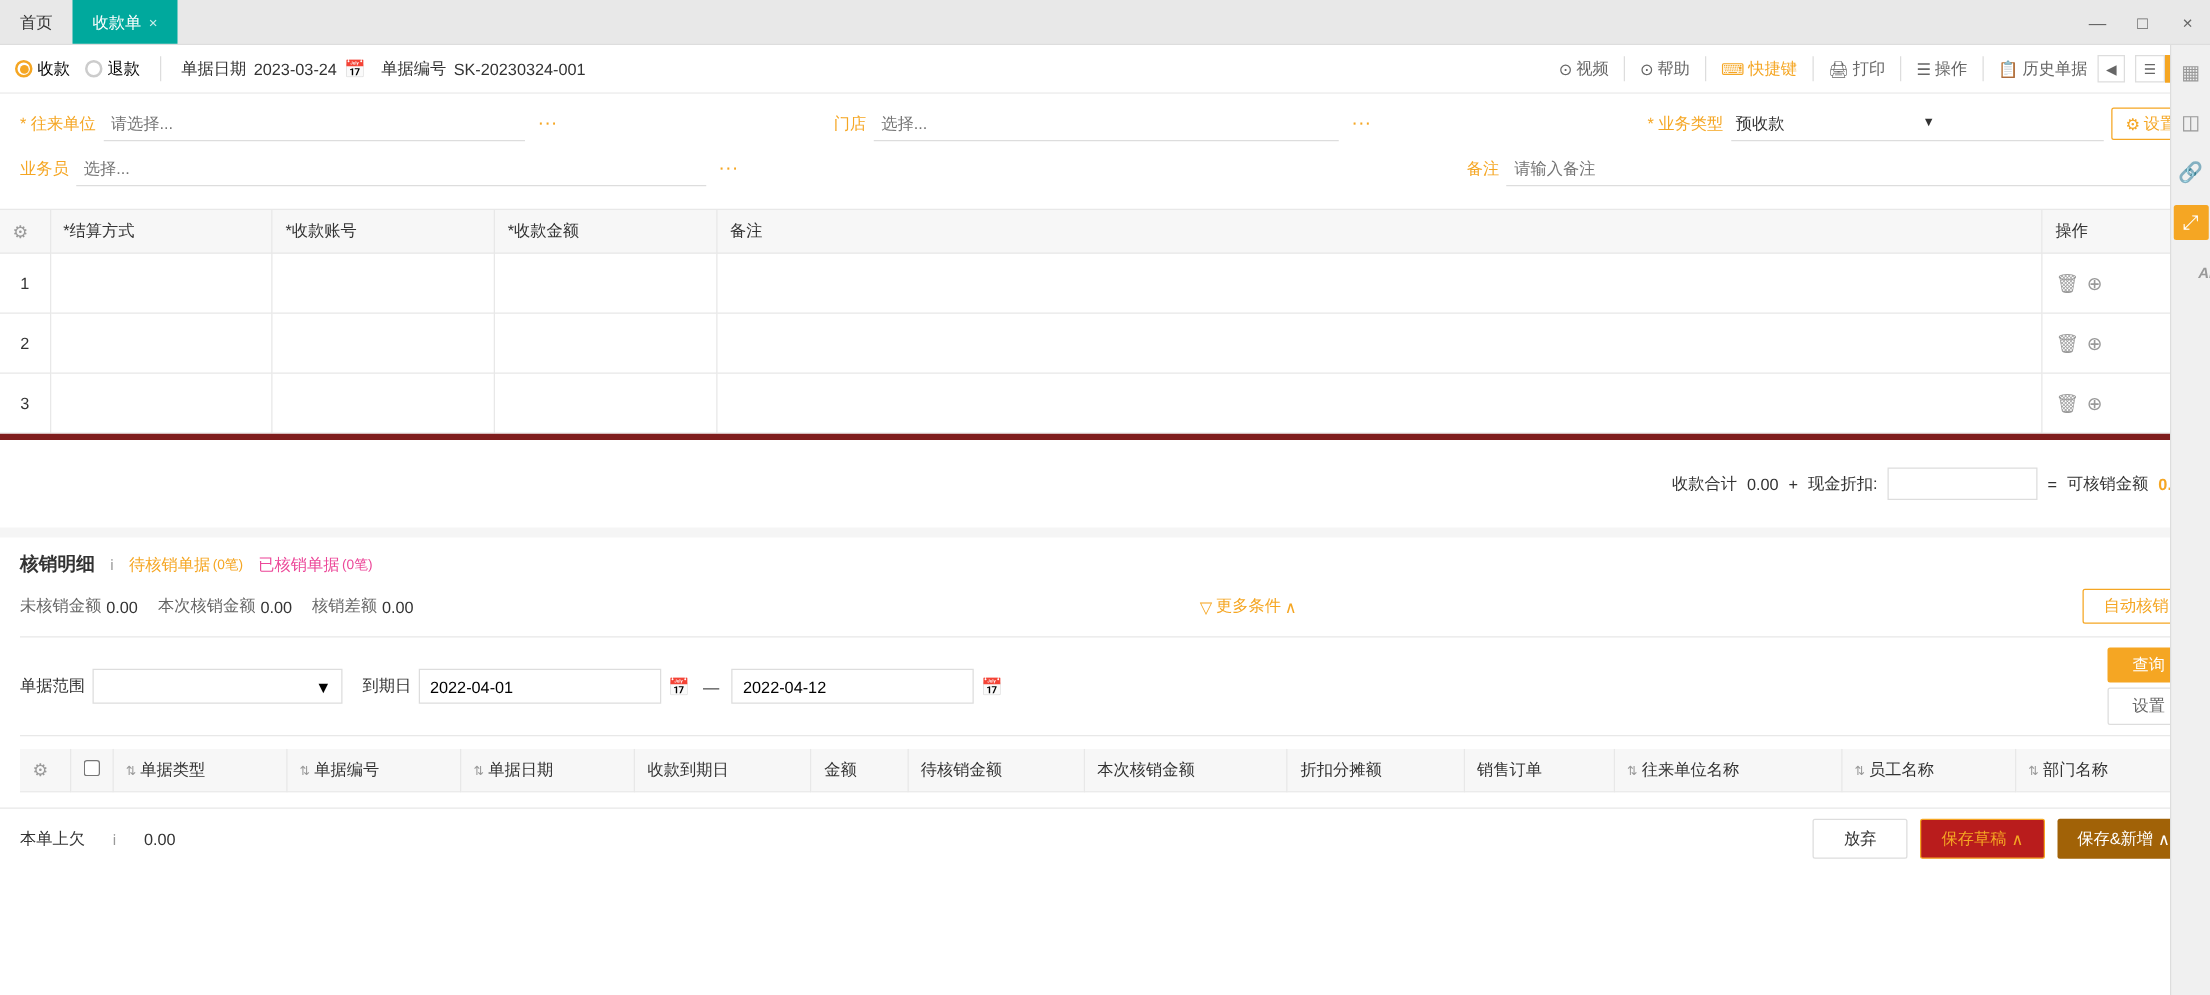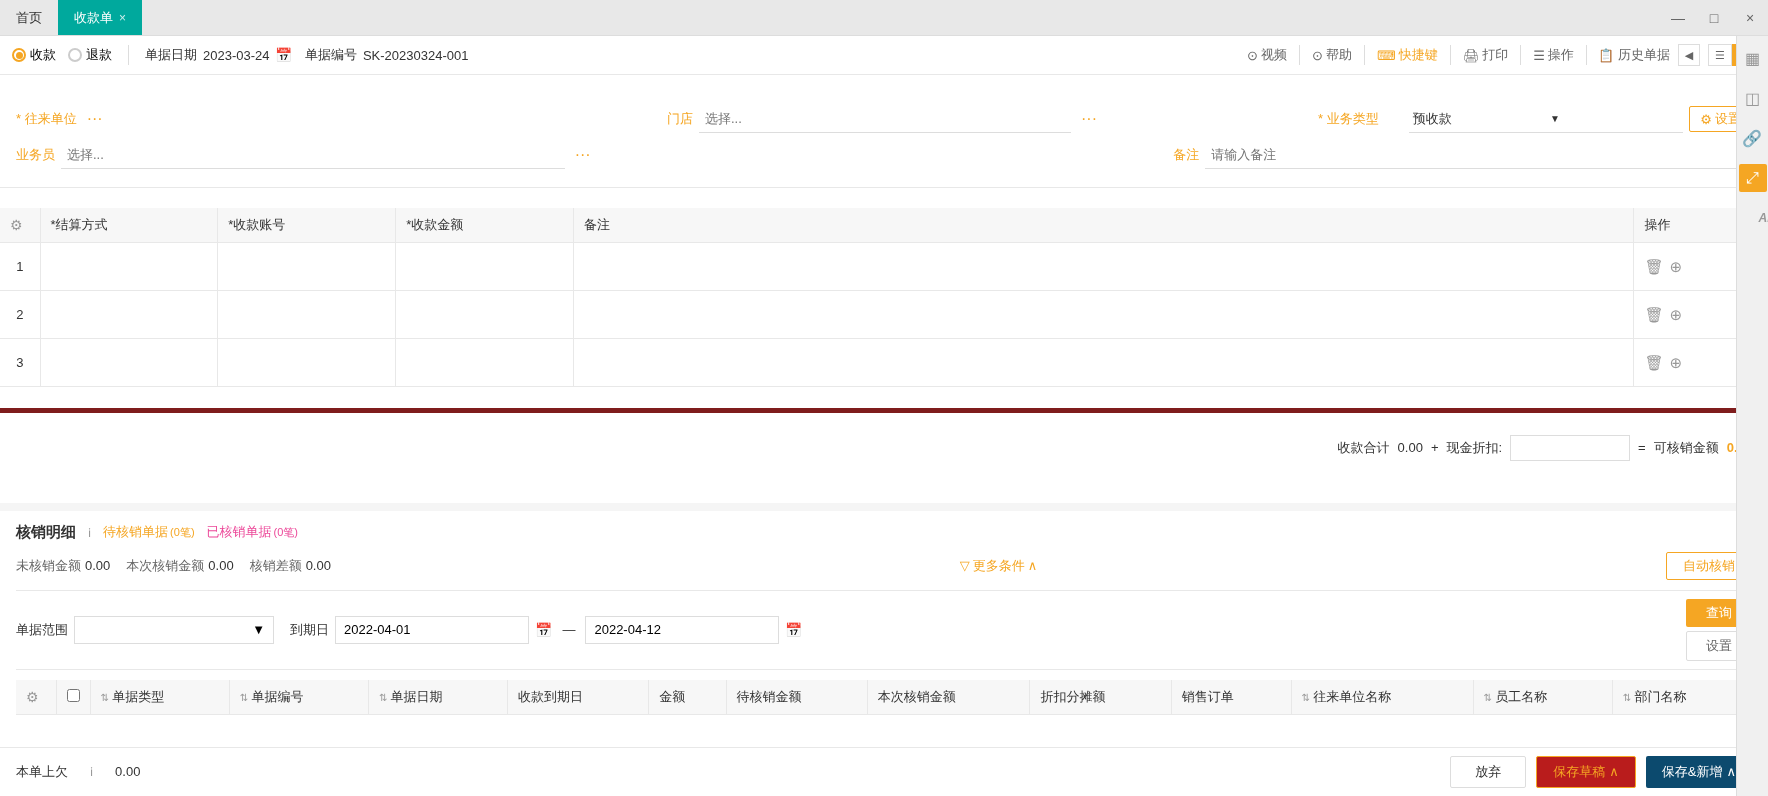--- a/index.html
+++ b/index.html
@@ -7,21 +7,21 @@
 
     
     .tab-bar { display: flex; align-items: center; background: #e8e8e8; height: 36px; border-bottom: 1px solid #ddd; }
     .tab-home { padding: 0 16px; height: 100%; display: flex; align-items: center; color: #333; cursor: pointer; font-size: 13px; }
     .tab-active { background: #00a99d; color: #fff; padding: 0 16px; height: 100%; display: flex; align-items: center; cursor: pointer; font-size: 13px; gap: 6px; }
     .tab-close { color: #fff; cursor: pointer; font-size: 12px; opacity: 0.8; }
     .win-controls { margin-left: auto; display: flex; gap: 0; }
     .win-btn { width: 36px; height: 36px; display: flex; align-items: center; justify-content: center; cursor: pointer; color: #666; font-size: 14px; }
 
     
-    .main-content { flex: 1; display: flex; flex-direction: column; background: #fff; overflow: hidden; justify-content: space-between; }
+    .main-content { flex: 1; display: flex; flex-direction: column; background: #fff; overflow: hidden; }
 
     
     .toolbar { display: flex; align-items: center; padding: 8px 12px; background: #fff; border-bottom: 1px solid #e8e8e8; gap: 12px; }
     .radio-group { display: flex; gap: 12px; align-items: center; }
     .radio-item { display: flex; align-items: center; gap: 4px; cursor: pointer; }
     .radio-circle { width: 14px; height: 14px; border-radius: 50%; border: 2px solid #ccc; display: flex; align-items: center; justify-content: center; }
     .radio-circle.active { border-color: #f5a623; }
     .radio-circle.active::after { content: ''; width: 7px; height: 7px; border-radius: 50%; background: #f5a623; }
     .divider-v { width: 1px; height: 20px; background: #ddd; margin: 0 4px; }
     .field-group { display: flex; align-items: center; gap: 6px; }
@@ -96,21 +96,21 @@
     .bottom-table { width: 100%; border-collapse: collapse; }
     .bottom-table th { background: #f7f7f7; padding: 8px 10px; text-align: left; border-right: 1px solid #e8e8e8; border-bottom: 1px solid #e8e8e8; font-weight: normal; color: #333; white-space: nowrap; font-size: 12px; }
     .sort-icon { font-size: 10px; color: #999; }
 
     
     .footer { display: flex; align-items: center; padding: 8px 16px; background: #fff; border-top: 1px solid #e8e8e8; gap: 16px; }
     .footer-left { display: flex; align-items: center; gap: 22px; color: #333; font-size: 13px; }
     .footer-right { margin-left: auto; display: flex; gap: 10px; }
     .btn-abandon { background: #fff; border: 1px solid #ddd; color: #333; padding: 6px 24px; cursor: pointer; border-radius: 2px; font-size: 13px; }
     .btn-draft { background: #b91c1c; border: 1px solid #f5a623; color: #f5a623; padding: 6px 16px; cursor: pointer; border-radius: 2px; font-size: 13px; display: flex; align-items: center; gap: 4px; }
-    .btn-save { background: #0c4a6e; border: none; color: #fff; padding: 6px 16px; cursor: pointer; border-radius: 2px; font-size: 13px; display: flex; align-items: center; gap: 4px; }
+    .btn-save { background: #a16207; border: none; color: #fff; padding: 6px 16px; cursor: pointer; border-radius: 2px; font-size: 13px; display: flex; align-items: center; gap: 4px; }
 
     
     .right-sidebar { position: fixed; right: 0; top: 36px; width: 32px; background: #f0f0f0; display: flex; flex-direction: column; align-items: center; padding: 8px 0; gap: 12px; border-left: 1px solid #ddd; height: calc(100% - 36px); z-index: 100; }
     .sidebar-icon { width: 28px; height: 28px; display: flex; align-items: center; justify-content: center; cursor: pointer; color: #999; font-size: 16px; border-radius: 2px; }
     .sidebar-icon.active { background: #f5a623; color: #fff; }
 
     .info-icon { color: #999; cursor: pointer; font-size: 12px; }
 
     .table-wrapper { overflow-x: auto; }
     .bottom-scroll { max-height: 120px; overflow-y: hidden; }
@@ -196,32 +196,33 @@
         <div class="view-btn">☰</div>
         <div class="view-btn active">▦</div>
       </div>
     </div>
   </div>
 
   <div class="form-area">
     <div class="form-row">
       <div class="form-field" style="flex:2;">
         <span class="form-field-label required">往来单位</span>
+        <input class="form-input" type="text" placeholder="请选择..." style="">
         <span class="more-btn">···</span>
       </div>
       <div style="flex:1;"></div>
       <div class="form-field" style="flex:2;">
         <span class="form-field-label">门店</span>
         <input class="form-input" type="text" placeholder="选择..." style="">
         <span class="more-btn">···</span>
       </div>
       <div style="flex:1;"></div>
       <div class="form-select-field" style="flex:2; display:flex; align-items:center; gap:6px;">
         <span class="form-field-label required">业务类型</span>
-        <div class="select-box" style="flex:1;margin-left:24px;">
+        <div class="select-box" style="flex:1;">
           <span>预收款</span>
           <span class="select-arrow">▼</span>
         </div>
         <button class="settings-btn">
           <span>⚙</span>
           <span>设置</span>
         </button>
       </div>
     </div>
     <div class="form-row">

